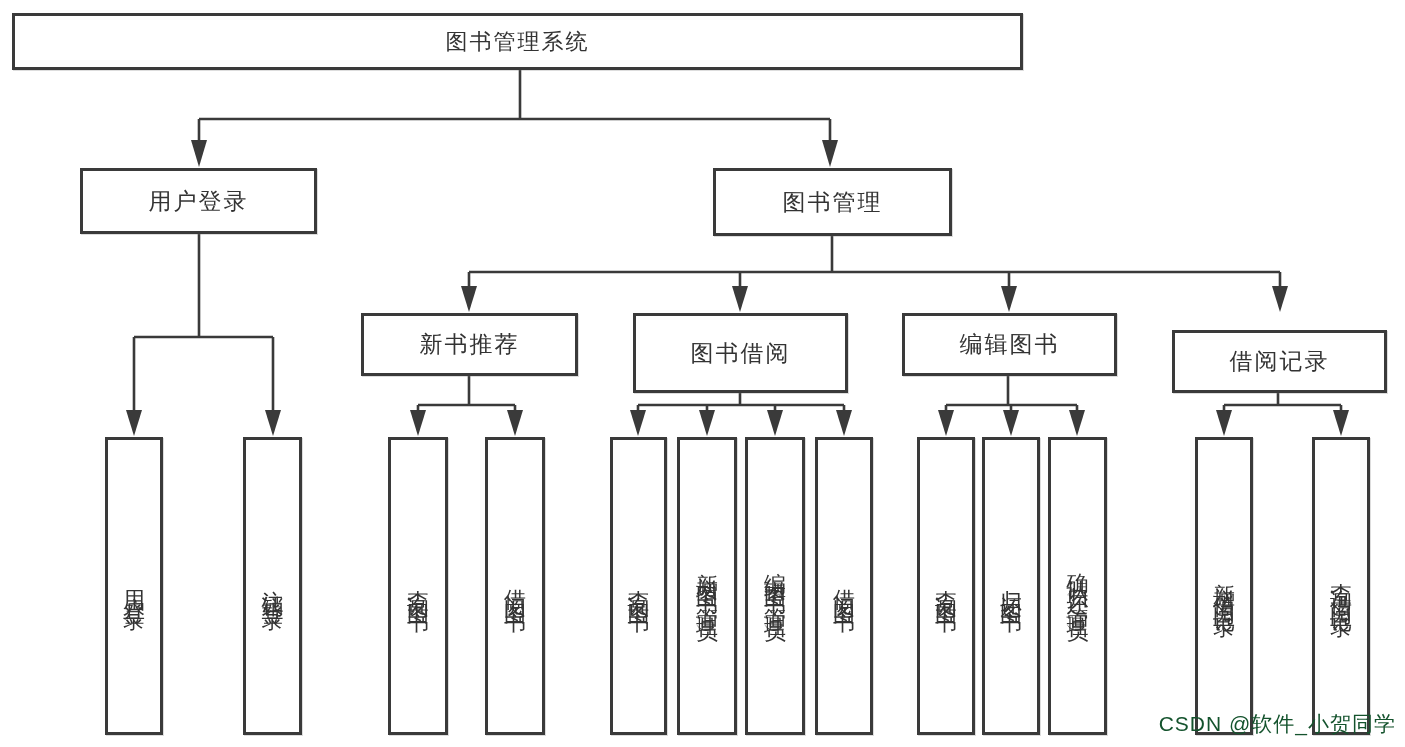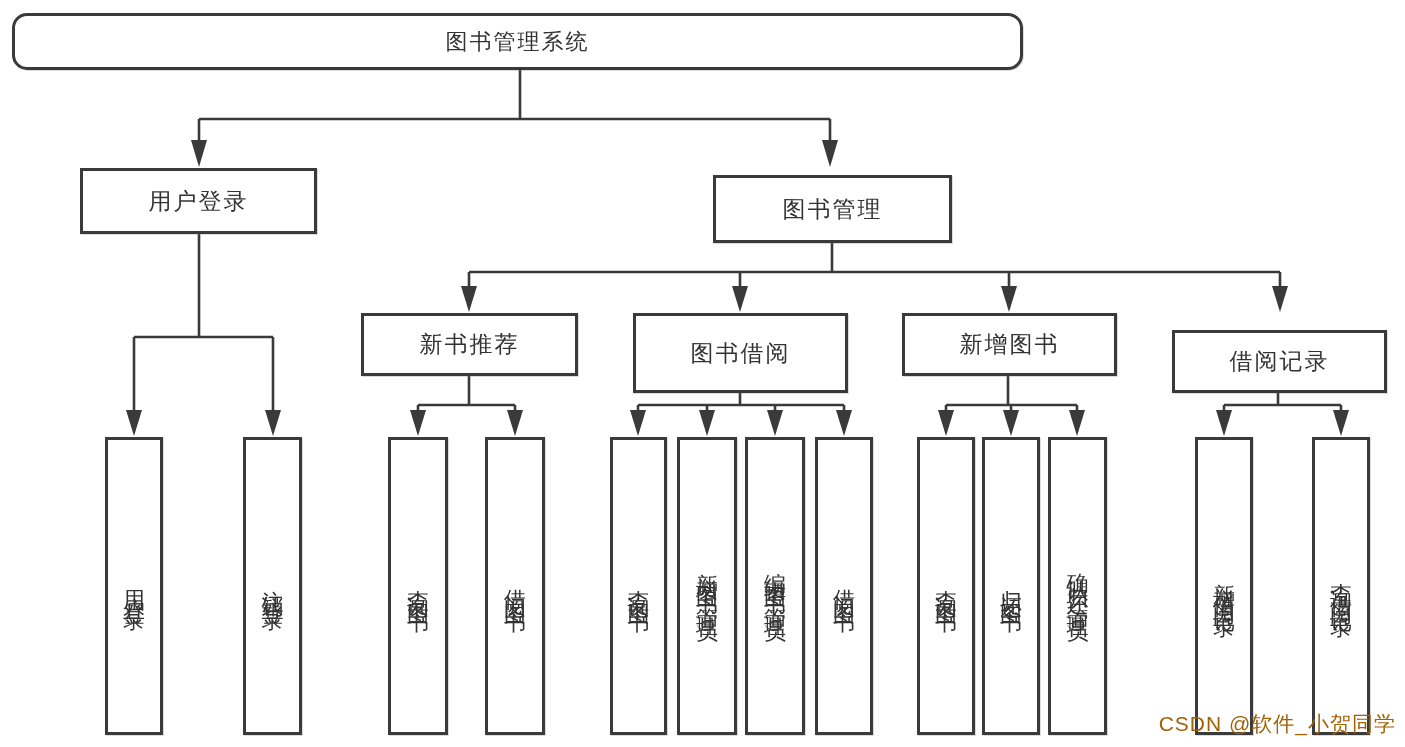--- a/index.html
+++ b/index.html
@@ -34,41 +34,40 @@
     border: 3px solid #3a3a3a;
     display: flex;
     align-items: center;
     justify-content: center;
     text-align: center;
     box-shadow: 1px 1px 0 rgba(120,120,120,0.25);
   }
   .root {
     font-size: 22px;
     letter-spacing: 2px;
-    border-radius: 15px;
   }
   .branch {
     font-size: 23px;
     letter-spacing: 2px;
   }
   .leaf {
     top: 437px;
     height: 298px;
     font-size: 22px;
     writing-mode: vertical-rl;
     text-orientation: mixed;
     letter-spacing: 7px;
     line-height: 1;
   }
   .watermark {
     position: absolute;
     right: 9px;
     bottom: 9px;
     font-size: 21px;
-    color: #a16207;
+    color: #14532d;
     letter-spacing: 1px;
     white-space: nowrap;
   }
 </style>
 </head>
 <body>
 
 <div class="canvas">
 
   <svg class="connectors" viewBox="0 0 1405 747" xmlns="http://www.w3.org/2000/svg">
@@ -117,25 +116,25 @@
     <g>
       <path class="wire" d="M1278,376 V405 M1224,405 H1341 M1224,405 V412 M1341,405 V412"></path>
       <path class="head" d="M1216,410 H1232 L1224,436 Z"></path>
       <path class="head" d="M1333,410 H1349 L1341,436 Z"></path>
     </g>
   </svg>
 
   <div class="node root" style="left:12px; top:13px; width:1011px; height:57px;">图书管理系统</div>
 
   <div class="node branch" style="left:80px; top:168px; width:237px; height:66px;">用户登录</div>
-  <div class="node branch" style="left:713px; top:168px; width:239px; height:68px;margin-top:7px;">图书管理</div>
+  <div class="node branch" style="left:713px; top:168px; width:239px; height:68px;">图书管理</div>
 
   <div class="node branch" style="left:361px; top:313px; width:217px; height:63px;text-align:right;">新书推荐</div>
   <div class="node branch" style="left:633px; top:313px; width:215px; height:80px;">图书借阅</div>
-  <div class="node branch" style="left:902px; top:313px; width:215px; height:63px;">新增图书</div>
+  <div class="node branch" style="left:902px; top:313px; width:215px; height:63px;">编辑图书</div>
   <div class="node branch" style="left:1172px; top:313px; width:215px; height:63px;margin-top:17px;">借阅记录</div>
 
   <div class="node leaf" style="left:105px; width:58px;">用户登录</div>
   <div class="node leaf" style="left:243px; width:59px;">注销登录</div>
 
   <div class="node leaf" style="left:388px; width:60px;">查询图书</div>
   <div class="node leaf" style="left:485px; width:60px;">借阅图书</div>
 
   <div class="node leaf" style="left:610px; width:57px;">查询图书</div>
   <div class="node leaf" style="left:677px; width:60px;">新增图书（管理员）</div>

